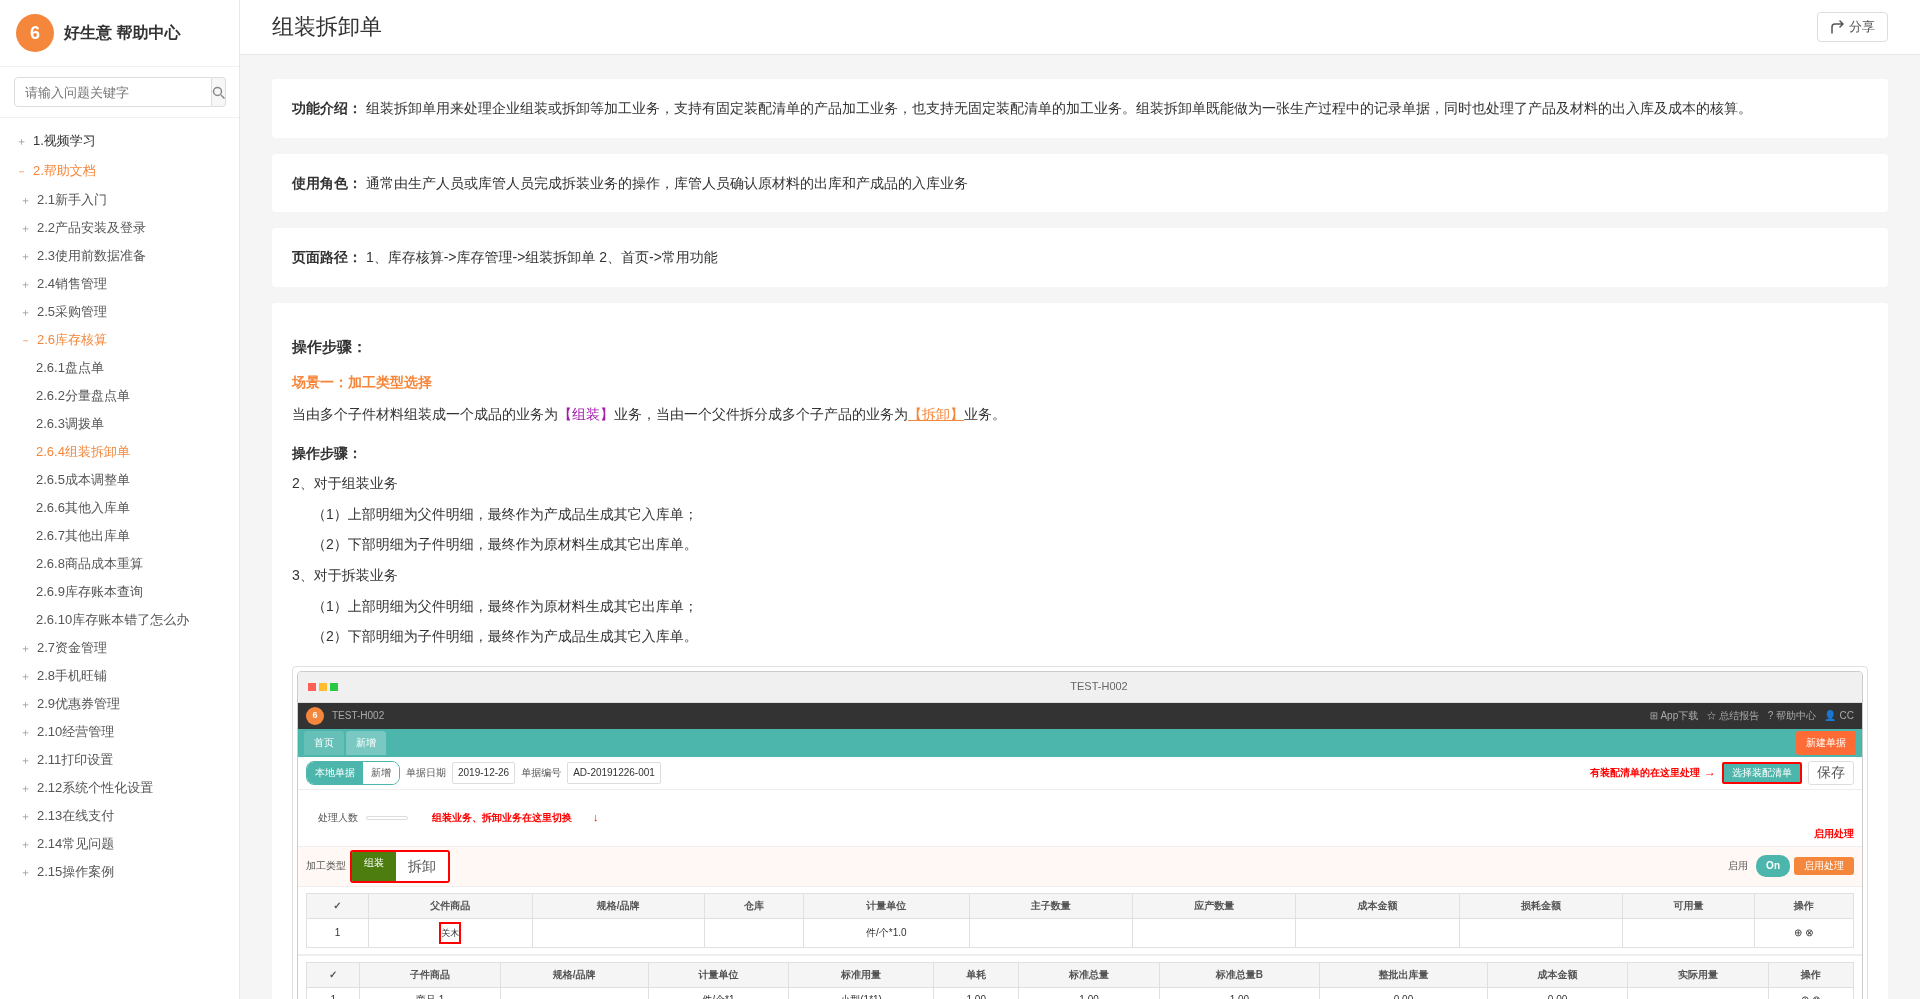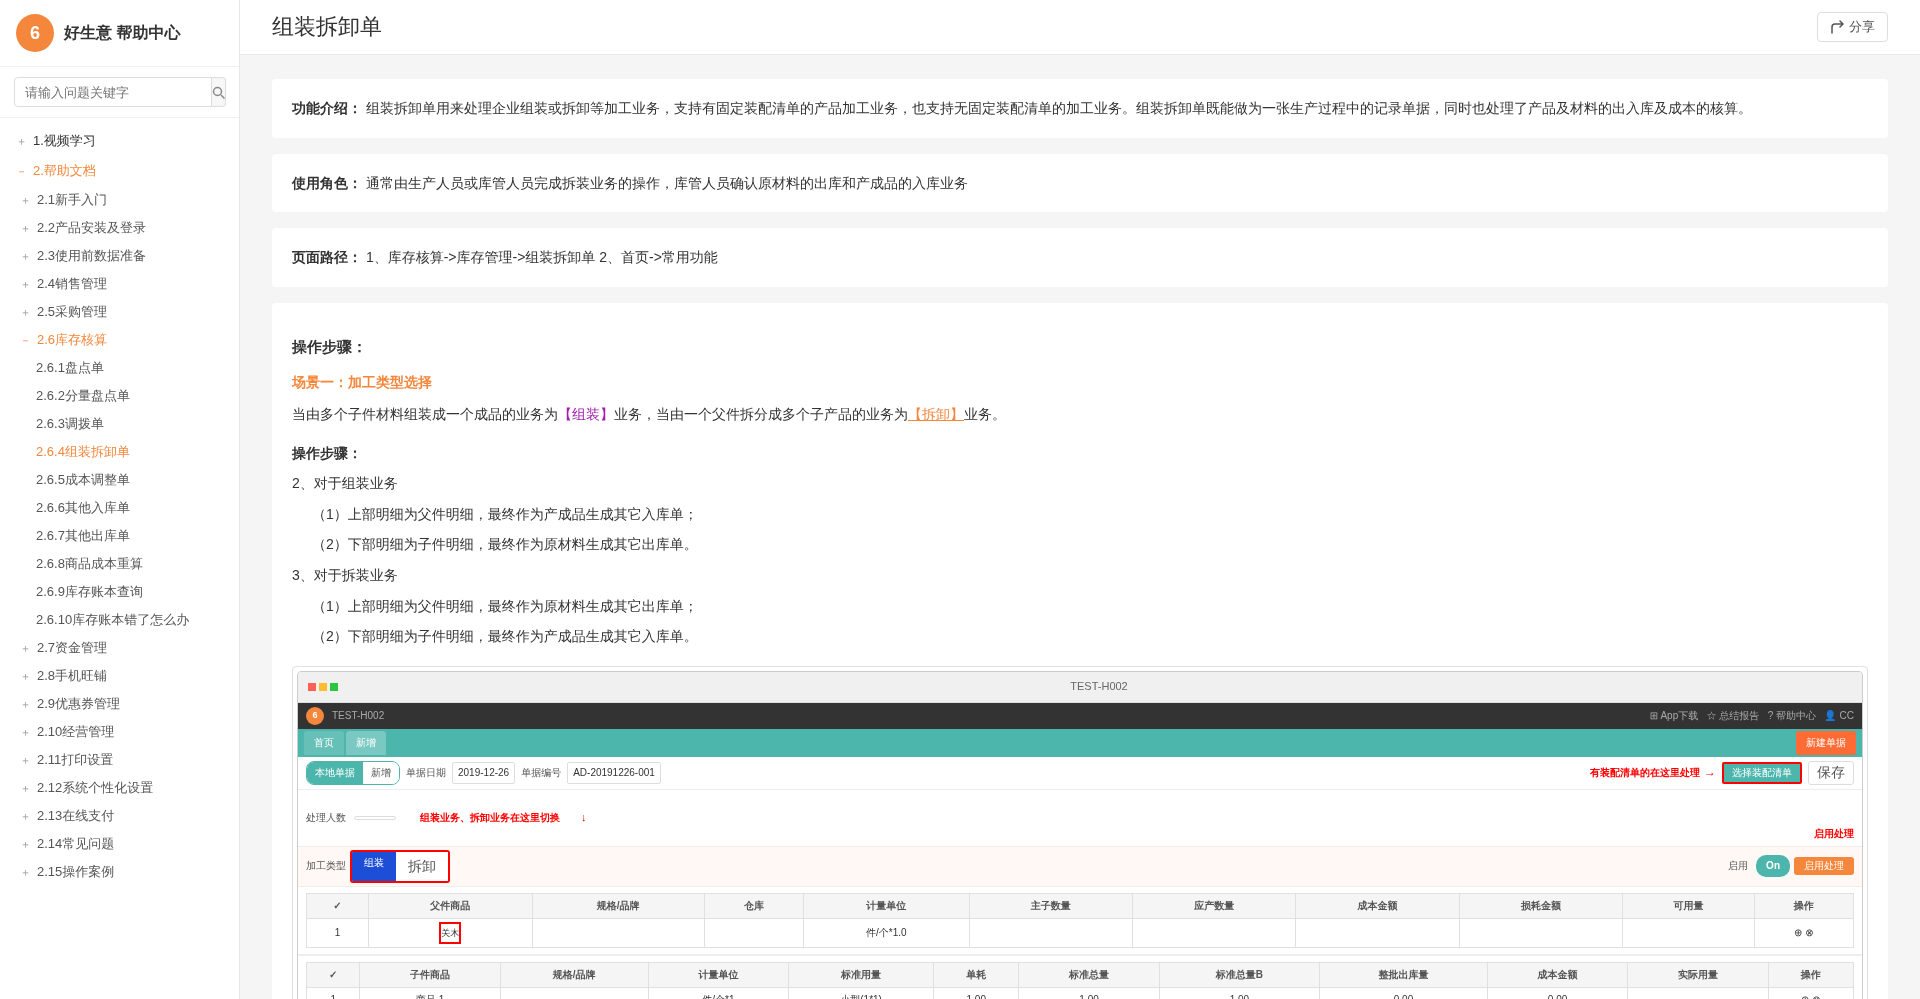--- a/index.html
+++ b/index.html
@@ -415,38 +415,38 @@
 
               <div style="position:relative;display:inline-flex;align-items:center;gap:4px;">
                 <span style="color:#f00;font-size:10px;font-weight:bold;">有装配清单的在这里处理</span>
                 <span style="color:#f00;font-size:12px;">→</span>
               </div>
               <button style="background:#4db6ac;color:#fff;border:none;border-radius:2px;padding:2px 8px;font-size:10px;cursor:pointer;border:2px solid #f00;">选择装配清单</button>
               <button style="background:#fff;color:#555;border:1px solid #ddd;border-radius:3px;padding:2px 8px;font-size:14px;cursor:pointer;">保存</button>
             </div>
 
             <div style="background:#fff;padding:3px 8px;border-bottom:1px solid #eee;display:flex;align-items:center;gap:8px;">
-              <span style="font-size:10px;color:#555;">处理人数</span>
+              <span style="font-size:10px;color:#555;margin-left:12px;">处理人数</span>
               <span style="border:1px solid #ddd;border-radius:2px;padding:1px 20px;font-size:10px;background:#fff;"></span>
               <div style="display:flex;align-items:center;gap:21px;margin-left:16px;">
 
                 <span style="color:#f00;font-size:10px;font-weight:bold;">组装业务、拆卸业务在这里切换</span>
                 <span style="color:#f00;">↓</span>
               </div>
               <span style="flex:1;"></span>
 
               <div style="display:flex;align-items:flex-start;gap:4px;margin-top:32px;">
                 <span style="color:#f00;font-size:10px;font-weight:bold;">启用处理</span>
               </div>
             </div>
 
             <div style="background:#fff8f5;padding:3px 8px;border-bottom:1px solid #eee;display:flex;align-items:center;gap:4px;">
               <span style="font-size:10px;color:#555;">加工类型</span>
               <div style="display:flex;border:2px solid #f00;border-radius:3px;overflow:hidden;">
-                <span style="background:#1d4ed8;color:#fff;padding:2px 12px;font-size:10px;">组装</span>
+                <span style="background:#4d7c0f;color:#fff;padding:2px 12px;font-size:10px;">组装</span>
                 <span style="background:#fff;color:#555;padding:2px 12px;font-size:14px;">拆卸</span>
               </div>
               <span style="flex:1;"></span>
 
               <span style="font-size:10px;color:#555;margin-right:4px;">启用</span>
               <div style="background:#4db6ac;color:#fff;padding:2px 10px;border-radius:10px;font-size:10px;font-weight:bold;">On</div>
               <button style="background:#f5873c;color:#fff;border:none;border-radius:3px;padding:2px 10px;font-size:10px;cursor:pointer;">启用处理</button>
             </div>
 
             <div style="padding:2px 8px;background:#fff;">

